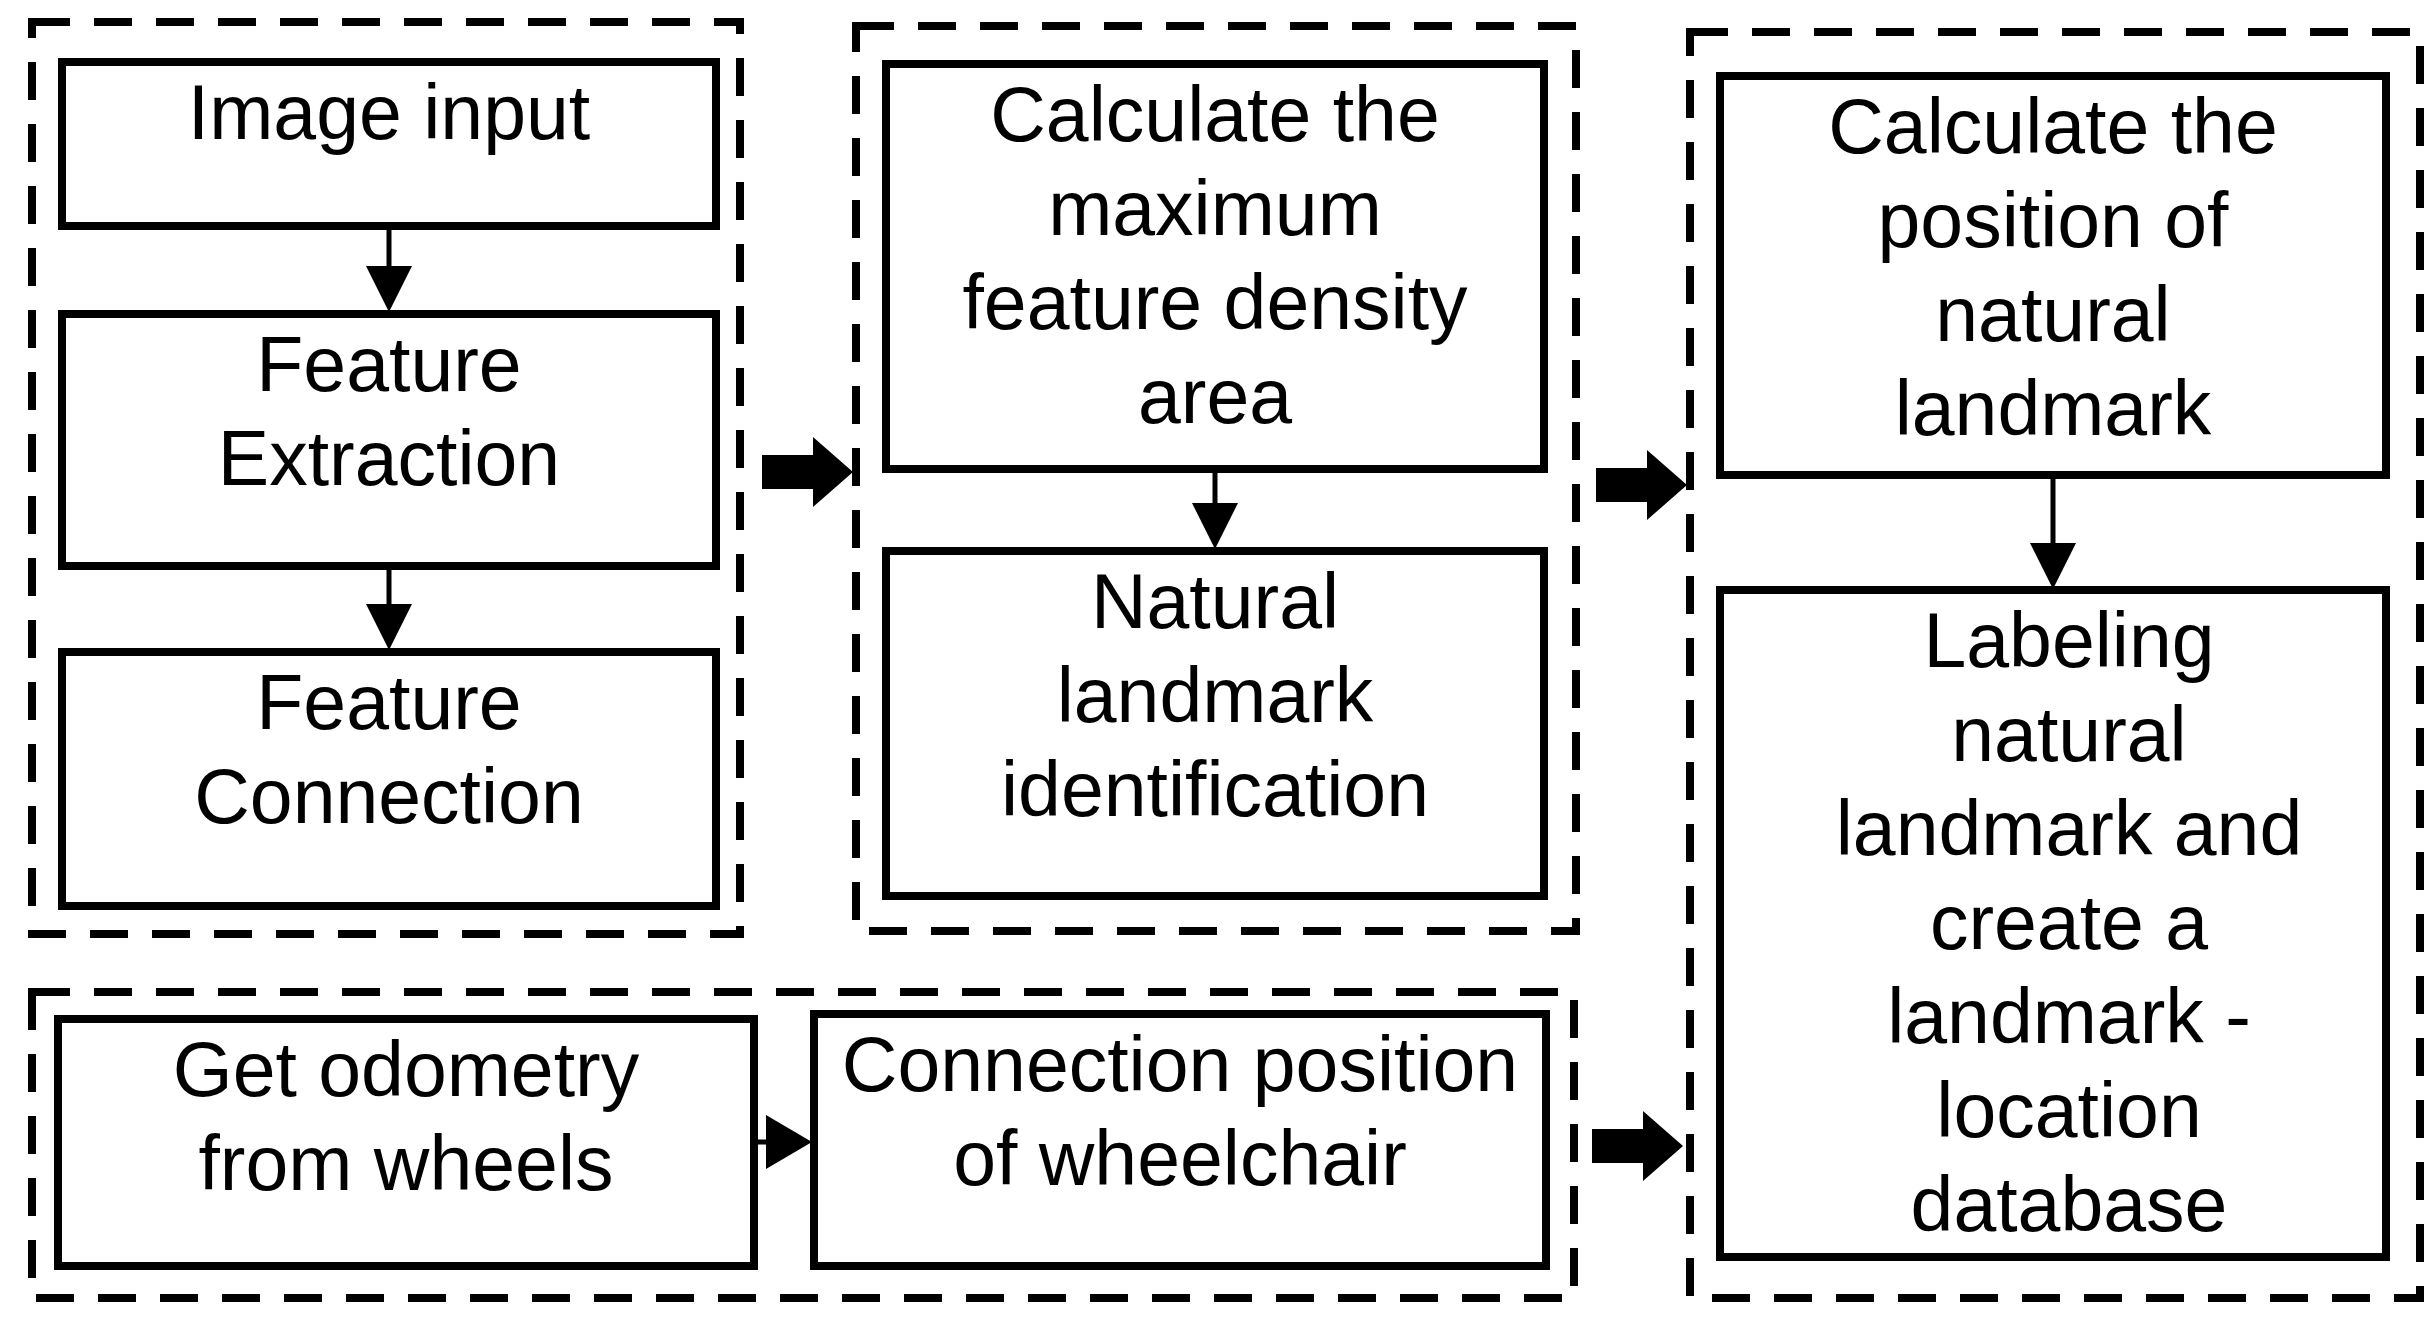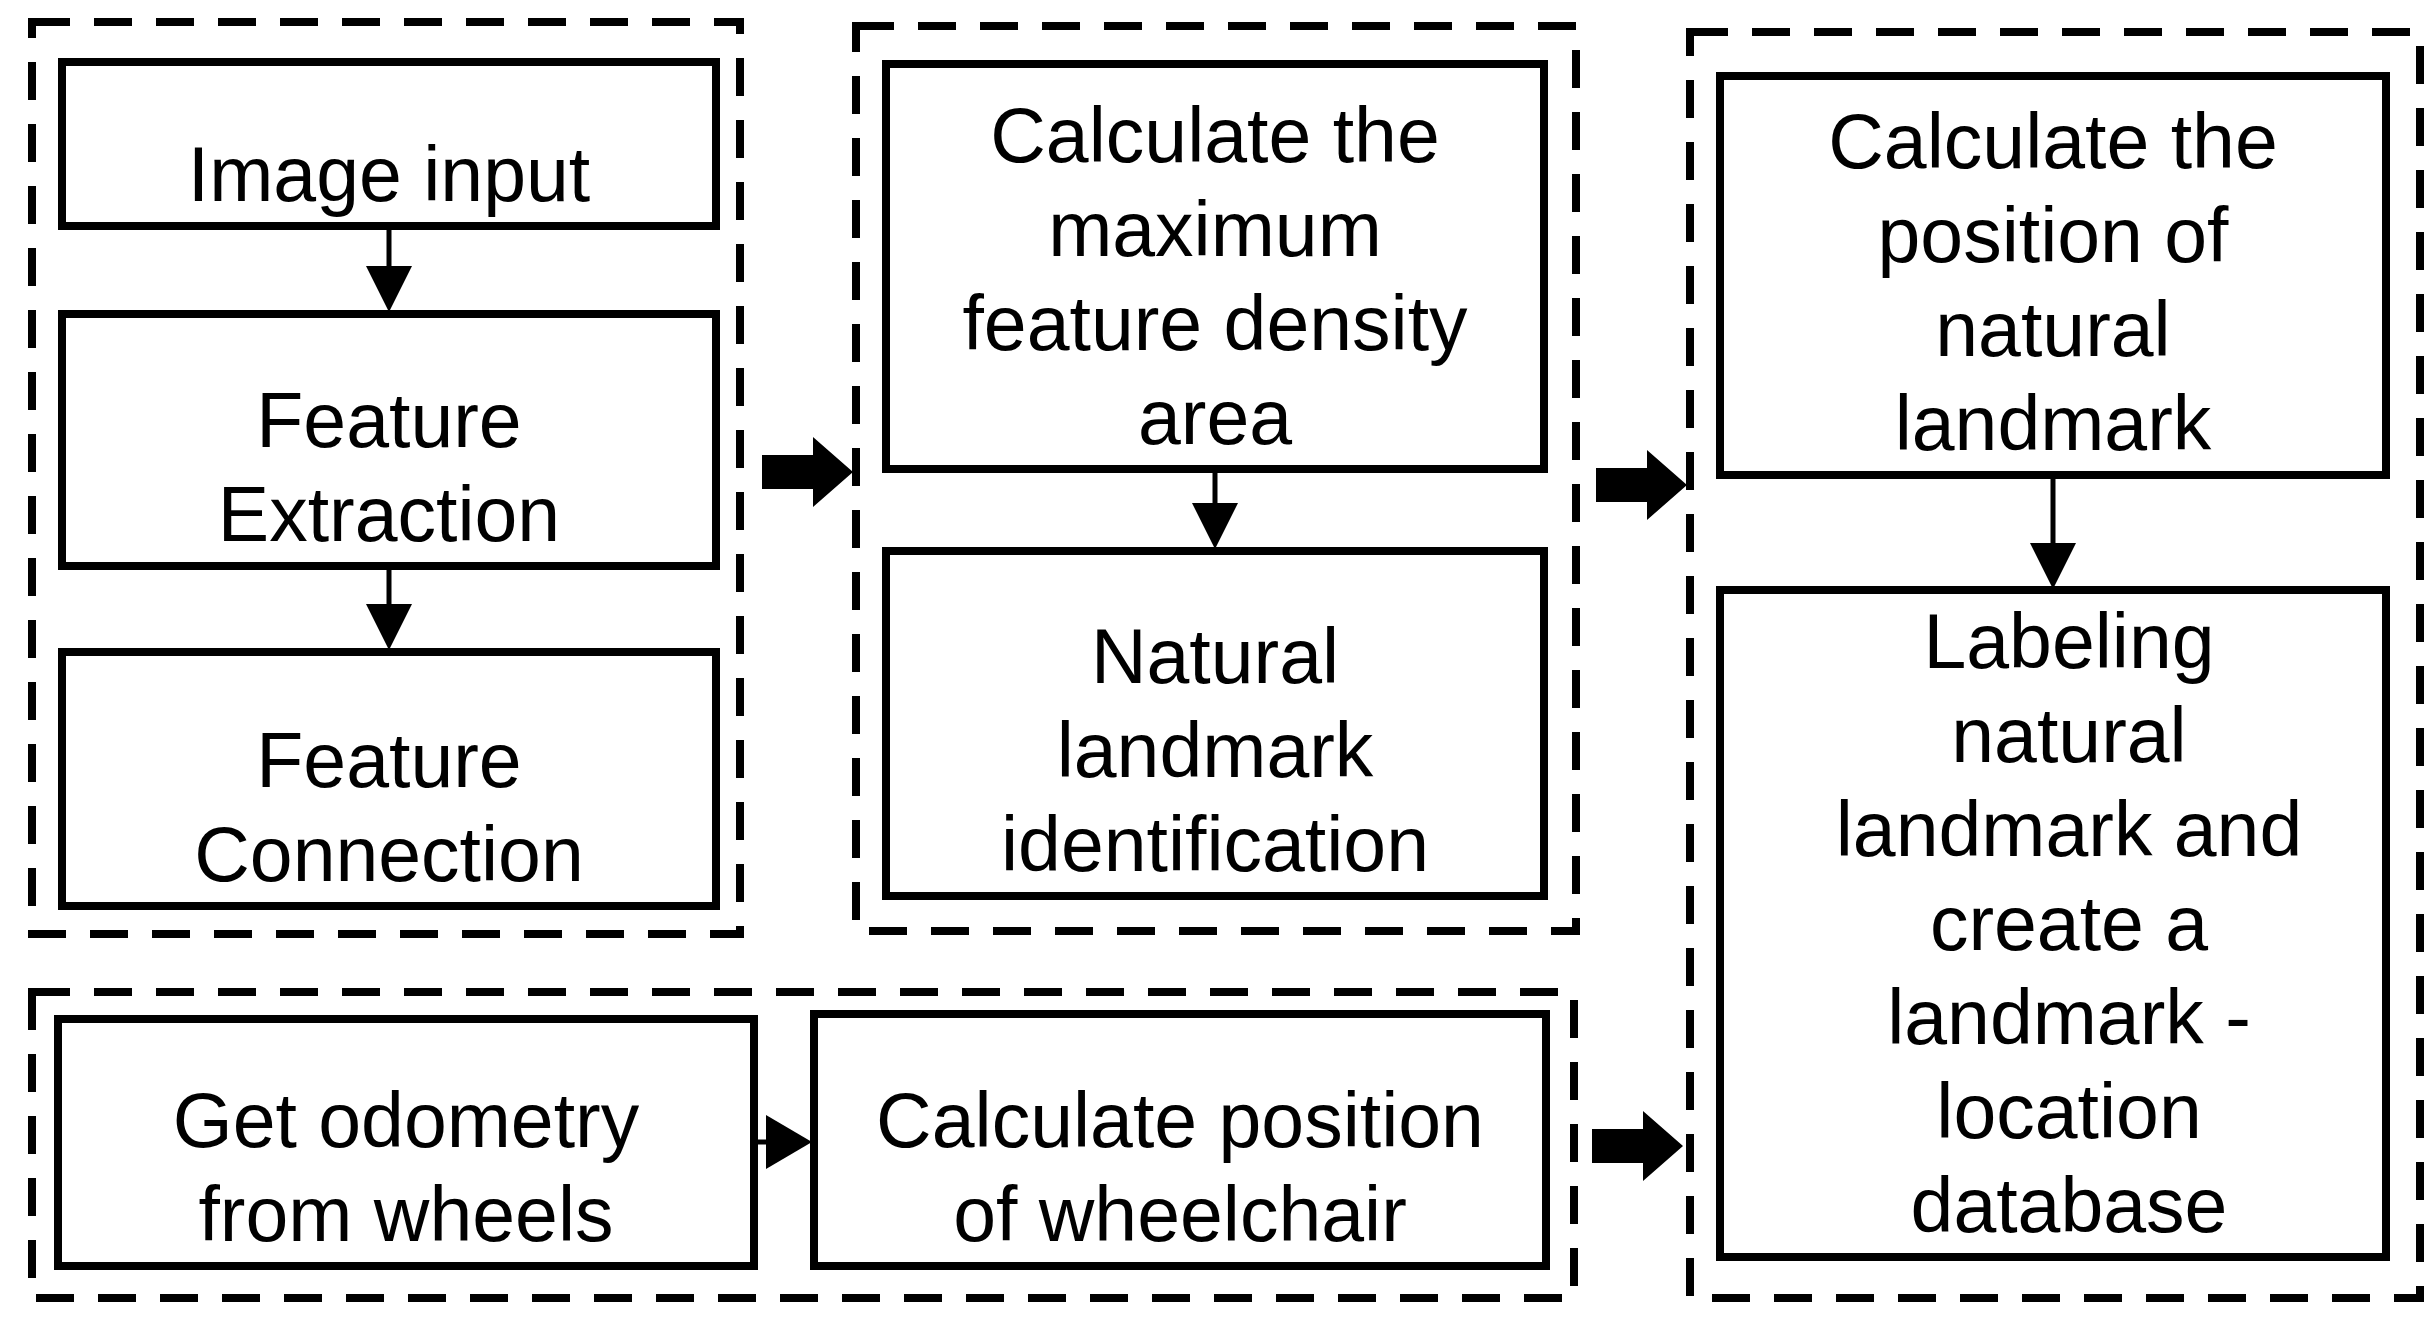--- a/index.html
+++ b/index.html
@@ -14,21 +14,21 @@
   svg.overlay{
     position:absolute;left:0;top:0;width:2436px;height:1329px;
     display:block;
   }
   .flow-box{
     position:absolute;
     box-sizing:border-box;
     background:#ffffff;
     border:8px solid #000000;
     display:flex;
-    align-items:flex-end;
+    align-items:flex-start;
     justify-content:center;
     text-align:center;
   }
   .flow-label{
     white-space:pre-line;
     font-size:77px;
     line-height:1.22;
     letter-spacing:0px;
   }
   
@@ -107,21 +107,21 @@
 landmark
 identification</span>
   </div>
 
   <div class="flow-box" id="b-get-odometry">
     <span class="flow-label">Get odometry
 from wheels</span>
   </div>
 
   <div class="flow-box" id="b-wheelchair-pos">
-    <span class="flow-label">Calculate position
+    <span class="flow-label">Connection position
 of wheelchair</span>
   </div>
 
   <div class="flow-box" id="b-landmark-pos">
     <span class="flow-label">Calculate the
 position of
 natural
 landmark</span>
   </div>
 

